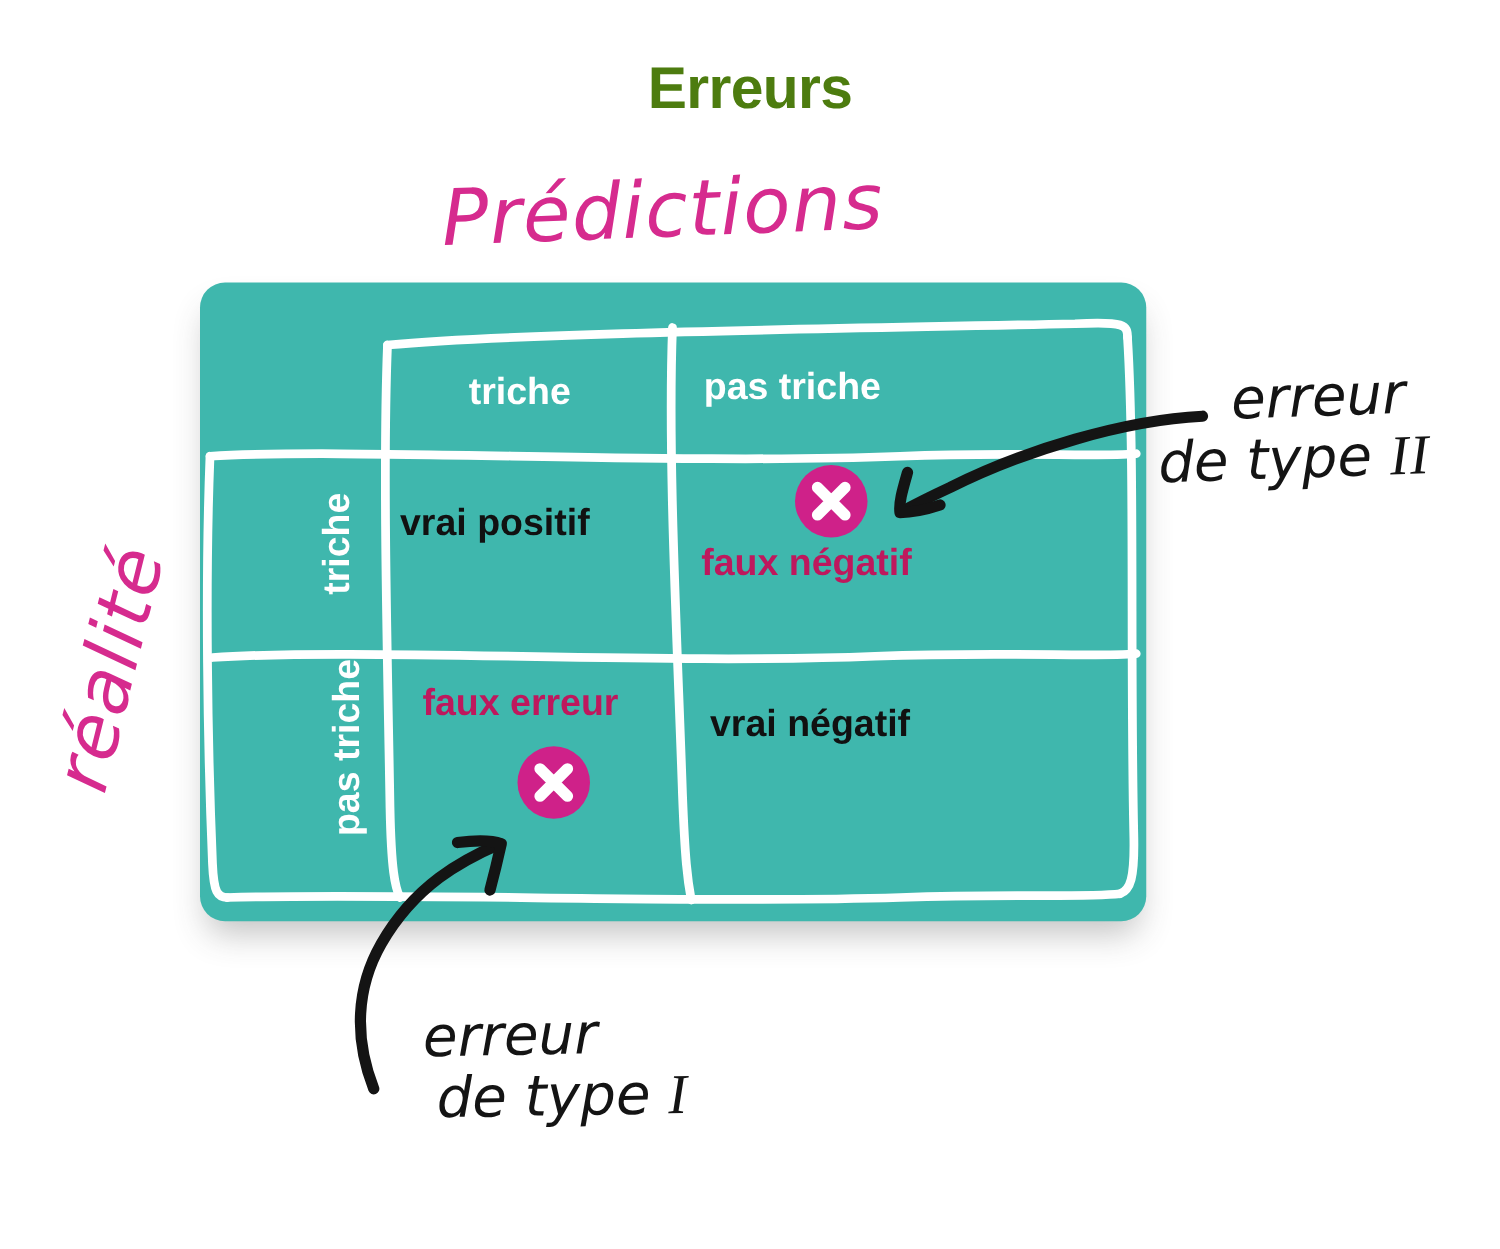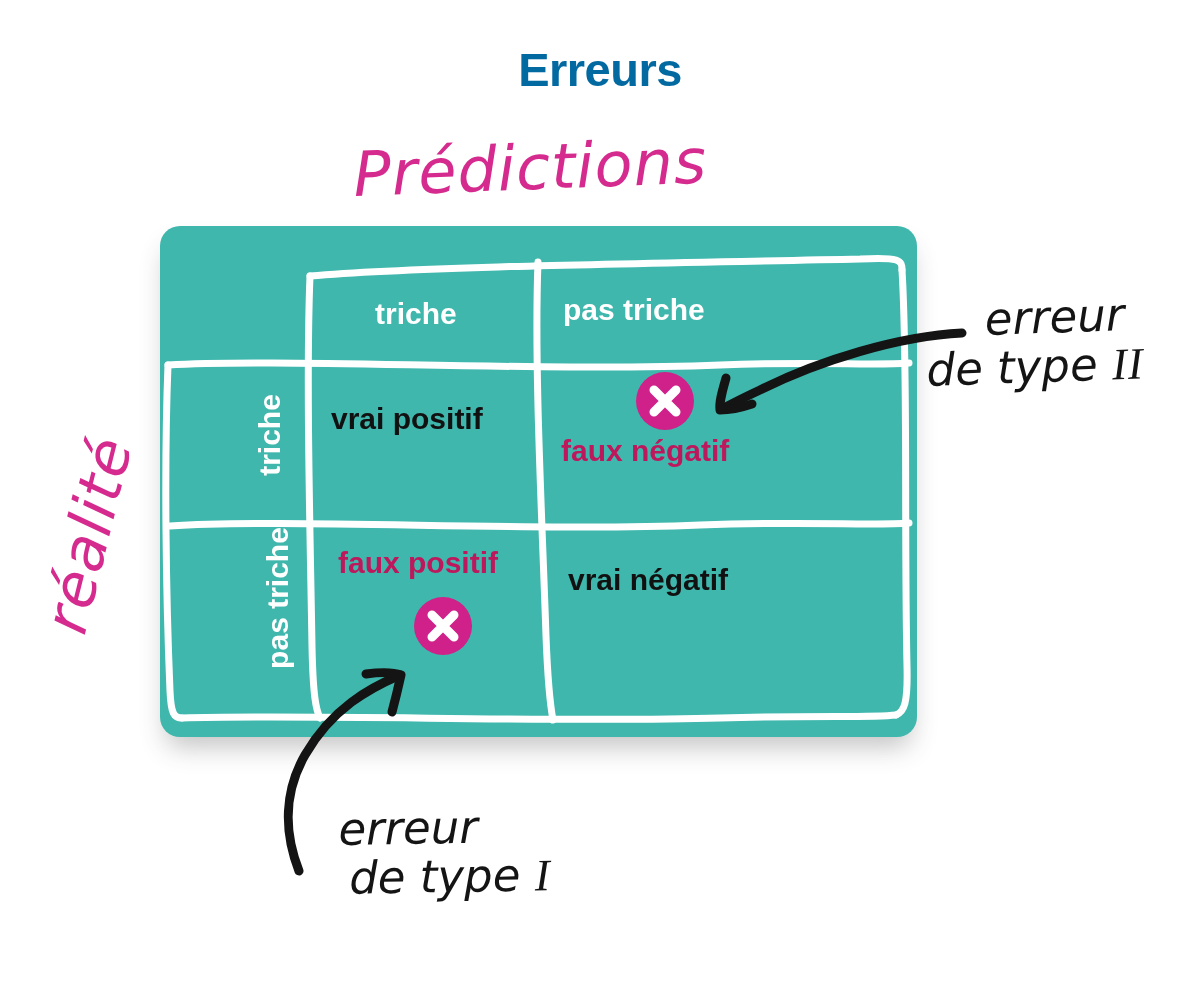--- a/index.html
+++ b/index.html
@@ -18,21 +18,21 @@
   
   #title {
     position: absolute;
     left: 0;
     top: 42px;
     width: 1200px;
     text-align: center;
     font-size: 47px;
     font-weight: bold;
     letter-spacing: -0.5px;
-    color: #0369a1;
+    color: #4d7c0f;
   }
 
   
   .hand {
     font-family: "DejaVu Sans", sans-serif;
     font-style: italic;
     font-weight: 500;
   }
 
   #predictions-label {
@@ -88,21 +88,21 @@
     font-size: 30px;
     white-space: nowrap;
   }
   .black-label { color: #111111; }
   .pink-label  { color: #be185d; }
   .white-label { color: #ffffff; }
 
   #hdr-triche      { left: 375px; top: 297px; }
   #hdr-pas-triche  { left: 563px; top: 293px; }
 
-  #cell-vp { left: 331px; top: 402px; }
+  #cell-vp { left: 320px; top: 402px; }
   #cell-fn { left: 561px; top: 434px; }
   #cell-fp { left: 338px; top: 546px; }
   #cell-vn { left: 568px; top: 563px; }
 
   .row-label {
     position: absolute;
     font-weight: bold;
     font-size: 30px;
     color: #ffffff;
     white-space: nowrap;
@@ -207,21 +207,21 @@
 <div id="hdr-triche" class="cell-label white-label">triche</div>
 <div id="hdr-pas-triche" class="cell-label white-label">pas triche</div>
 
 <div id="row-triche" class="row-label">triche</div>
 <div id="row-pas-triche" class="row-label">pas triche</div>
 
 <div id="cell-vp" class="cell-label black-label">vrai positif</div>
 
 <div id="cell-fn" class="cell-label pink-label">faux négatif</div>
 
-<div id="cell-fp" class="cell-label pink-label">faux positif</div>
+<div id="cell-fp" class="cell-label pink-label">faux erreur</div>
 
 <div id="cell-vn" class="cell-label black-label">vrai négatif</div>
 
 <div id="x-fn" class="x-badge">
   <svg width="58" height="58" viewBox="0 0 58 58">
     <path d="M18 18 L40 40 M40 18 L18 40" stroke="#ffffff" stroke-width="9" stroke-linecap="round"></path>
   </svg>
 </div>
 <div id="x-fp" class="x-badge">
   <svg width="58" height="58" viewBox="0 0 58 58">

